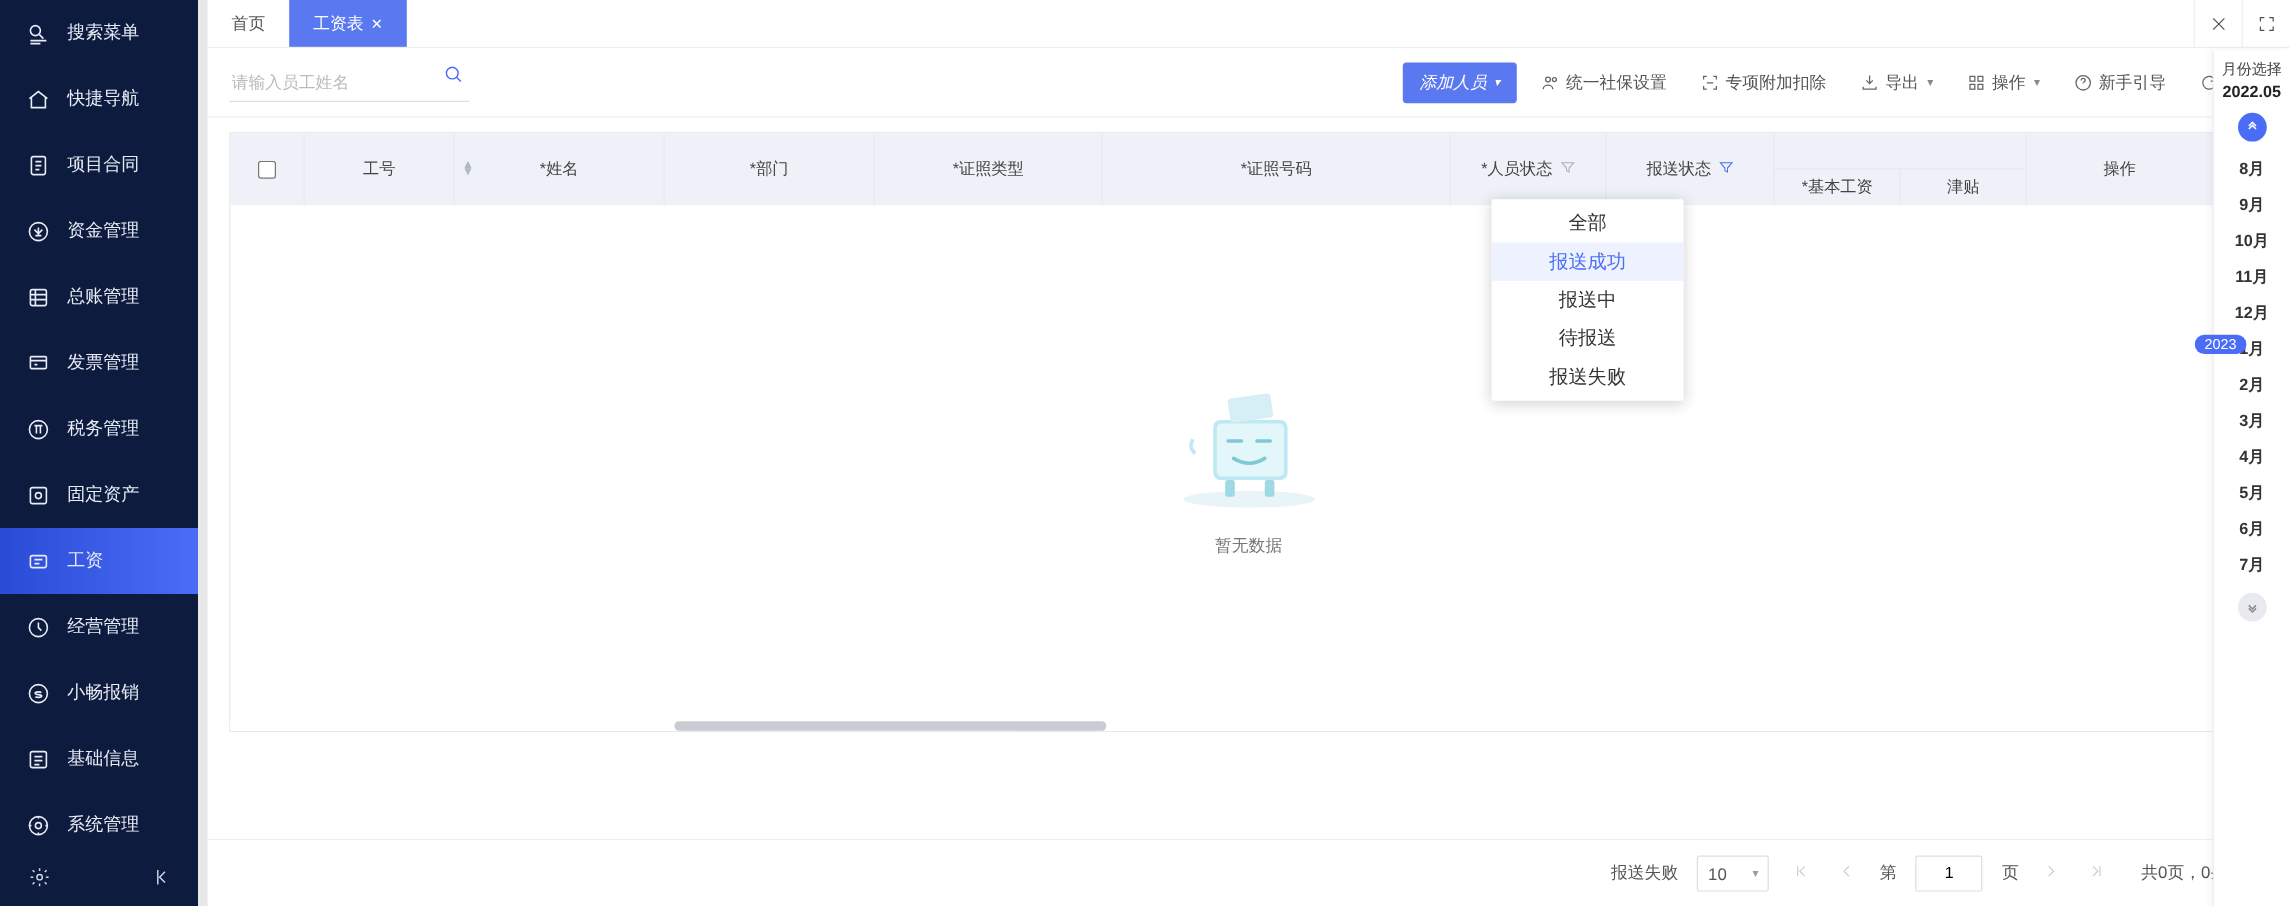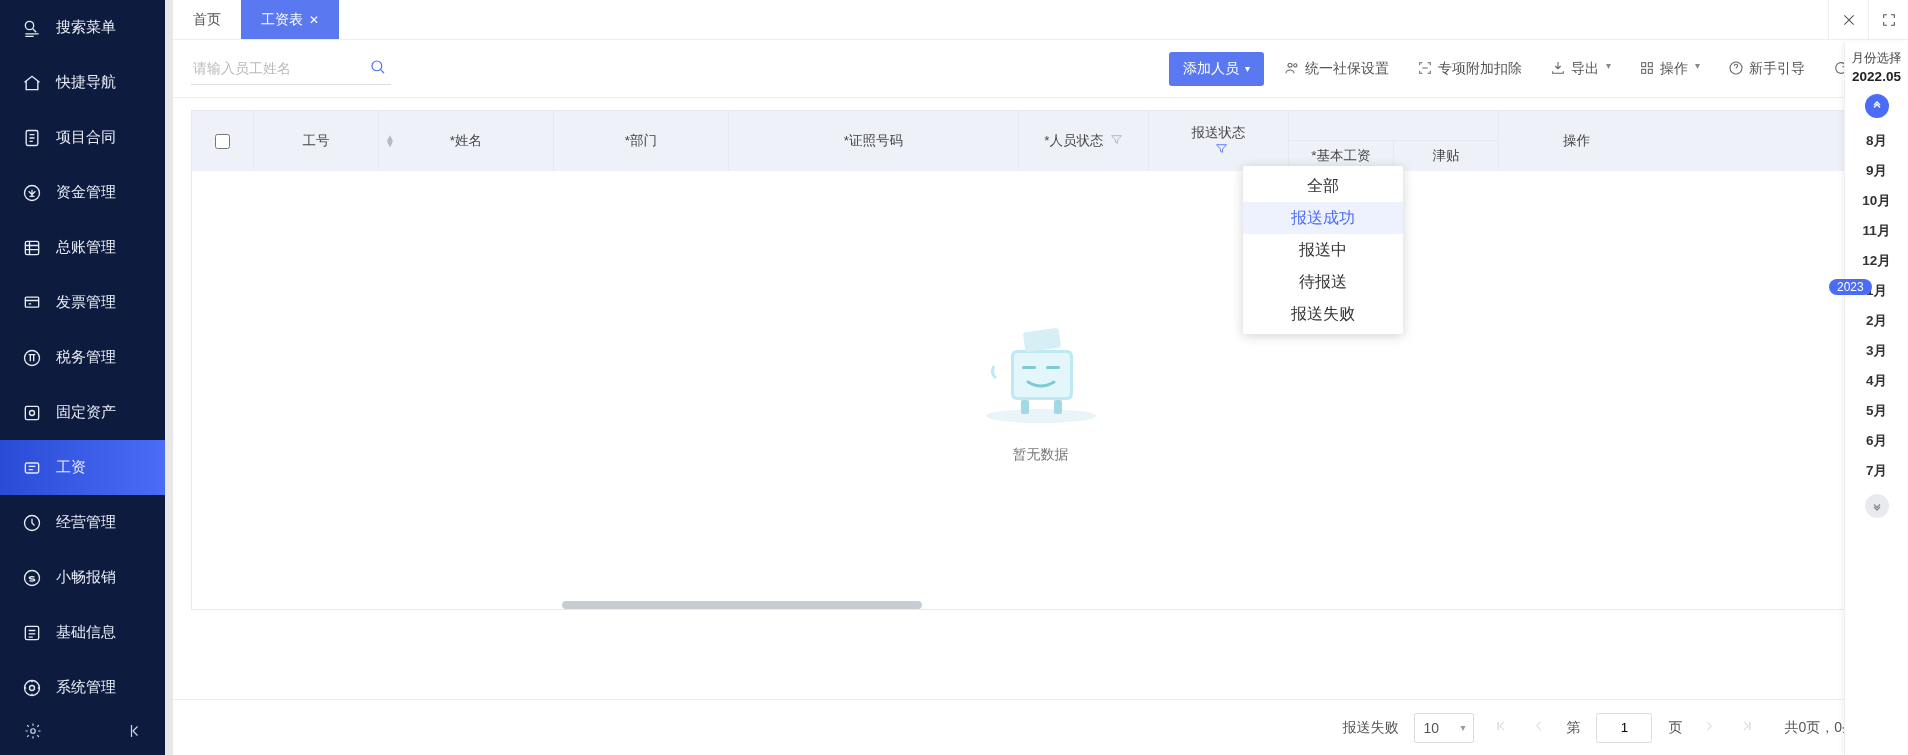--- a/index.html
+++ b/index.html
@@ -66,40 +66,40 @@
 
   
   .toolbar {
     height: 58px;
     display: flex; align-items: center;
     padding: 0 18px;
     gap: 12px;
     border-bottom: 1px solid #eee;
   }
   .search-box {
-    position: relative; display:flex; align-items:center;
+    position: relative; display:flex; 
   }
   .search-box input {
     width: 200px; height: 32px;
     border: none; border-bottom: 1px solid #ddd;
     outline: none; font-size: 14px;
     padding: 2px 28px 2px 2px;
     color: #333;
   }
   .search-box input::placeholder { color: #bbb; }
   .search-box .sicon { position:absolute; right:4px; color:#4a6cf7; }
   .toolbar-spacer { flex:1; }
   .btn-primary {
     background: #5a78f0; color: #fff; border: none;
     height: 34px; padding: 0 14px; border-radius: 3px;
-    display:flex; align-items:center; gap:6px; cursor:pointer; font-size:14px;
+    display:flex; align-items:center; gap:6px; cursor:pointer; font-size:14px;font-style:italic;
   }
   .btn-primary .chev { font-size:10px; }
   .tb-link {
-    display:flex; align-items:flex-start; gap:5px;
+    display:flex; align-items:center; gap:5px;
     color:#555; cursor:pointer; font-size:14px;
     padding: 0 8px;
   }
   .tb-link .ic { color:#666; display:flex; }
   .tb-link .chev { font-size:10px; color:#888; margin-left:2px;}
 
   
   .table-wrap {
     flex:1; padding: 12px 18px; overflow:hidden; position:relative;
   }
@@ -119,21 +119,21 @@
   .th.group .grp-sub { height:30px; display:flex; width:100%; }
   .th.group .grp-sub .sub { flex:1; display:flex; align-items:center; justify-content:center; border-right:1px solid #e6e9f0;}
   .th.group .grp-sub .sub:last-child { border-right:none;}
   .th .sort-ic { position:absolute; left:6px; color:#b0b7c3; font-size:10px; line-height:6px; display:flex; flex-direction:column;}
   .th .filter-ic { margin-left:6px; color:#a7adba; }
   .th .filter-ic.active { color:#4a6cf7; }
   .th input[type=checkbox]{ width:15px; height:15px; }
 
   .w-check{width:62px;} .w-id{width:125px;} .w-name{width:175px;}
   .w-dept{width:175px;} .w-idtype{width:190px;} .w-idno{width:290px;}
-  .w-nat{width:125px;} .w-pstat{width:130px;} .w-rstat{width:140px;flex-direction:column;}
+  .w-nat{width:125px;} .w-pstat{width:130px;} .w-rstat{width:140px;}
   .w-salary{width:210px;} .w-op{width:155px;}
 
   .empty-area {
     display:flex; flex-direction:column; align-items:center; justify-content:center;
     height: 430px; gap: 18px;
   }
   .empty-illus { width:150px; height:120px; position:relative; }
   .empty-text { color:#777; font-size:14px; }
 
   .hscroll {
@@ -456,20 +456,23 @@
             </div>
           <div class="th single w-name">
             <span class="sort-ic">
                 <span>▲</span>
                 <span>▼</span>
               </span>
             <span>*姓名</span>
           </div>
           <div class="th single w-dept">
               <span>*部门</span>
+            </div>
+          <div class="th single w-idtype">
+              <span>*证照类型</span>
             </div>
           <div class="th single w-idno">
               <span>*证照号码</span>
             </div>
           <div class="th single w-pstat">
             <span>*人员状态</span>
             <span class="filter-ic"><svg width="13" height="13" viewBox="0 0 24 24">
                   <path class="sv" d="M3 5h18l-7 8v6l-4-2v-4z"></path>
                 </svg></span>
           </div>

